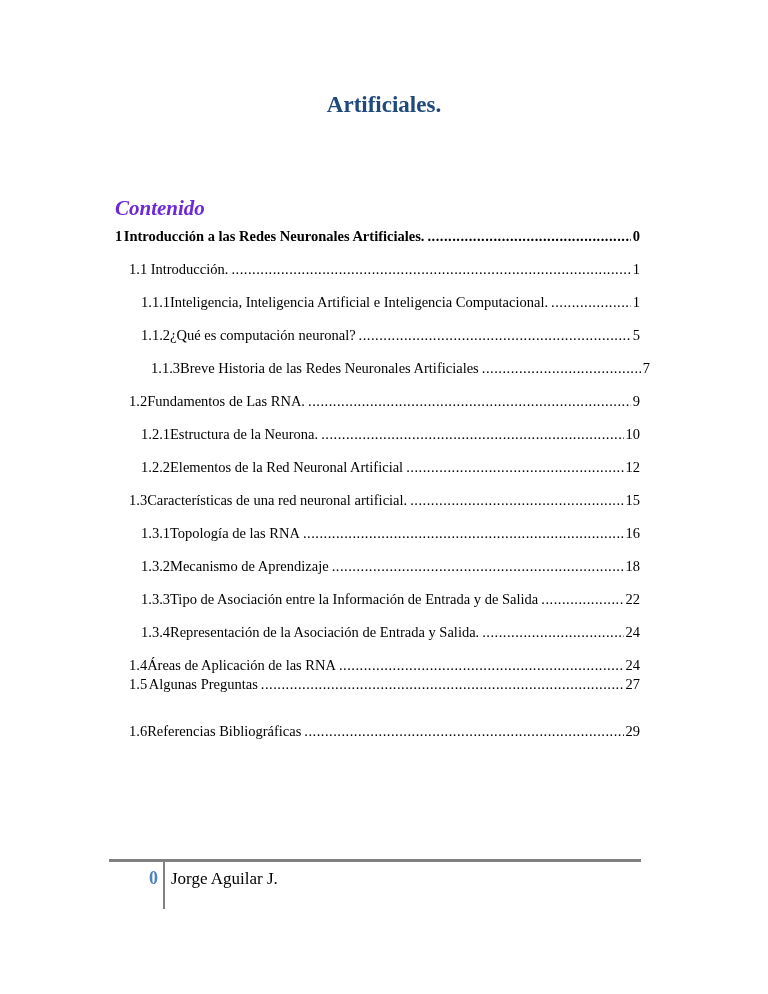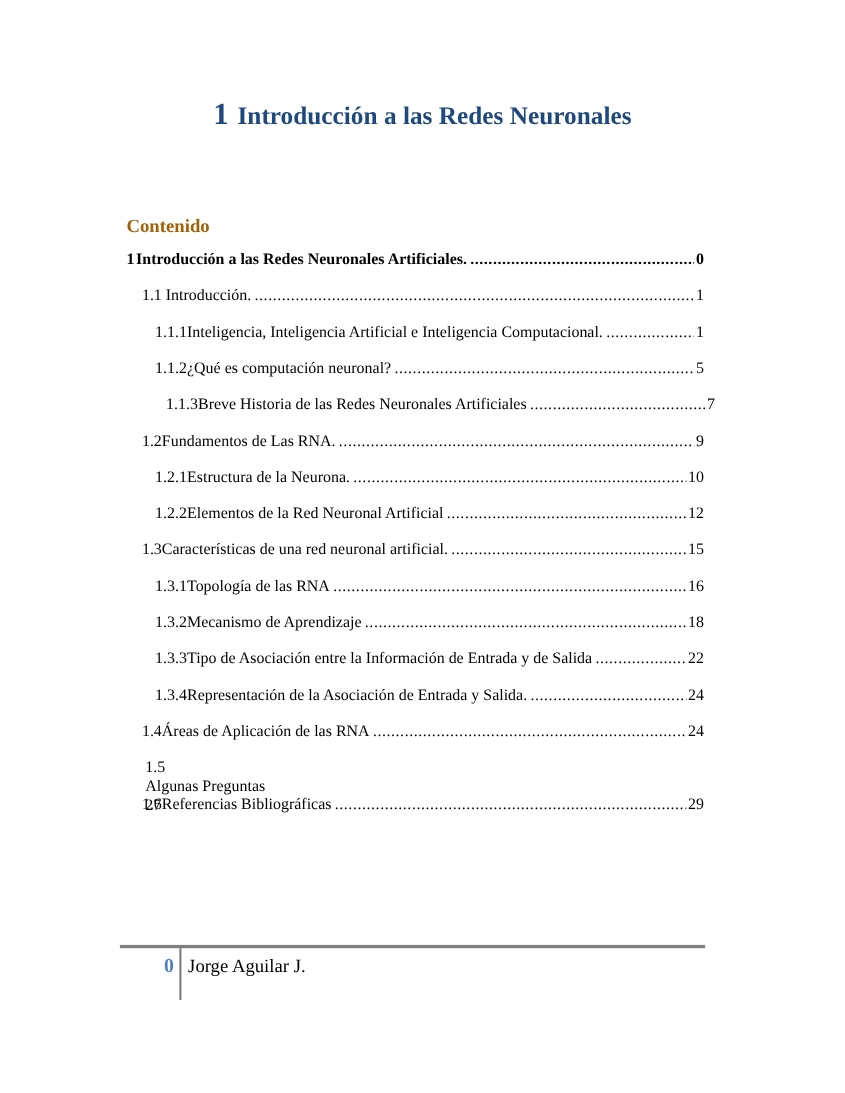--- a/index.html
+++ b/index.html
@@ -1,42 +1,42 @@
 <!DOCTYPE html>
 <html><head>
 <meta charset="utf-8">
 <style>
   html, body { margin: 0; padding: 0; background: #ffffff; }
   body { width: 768px; height: 994px; position: relative; overflow: hidden;
          font-family: "Liberation Serif", "DejaVu Serif", serif; color: #000; }
   .title { position: absolute; left: 0; width: 768px; top: 90px; text-align: center;
            color: #1f497d; font-weight: bold; font-size: 23px; line-height: 29px; }
   .title .num { font-size: 28px; margin-right: 8px; }
-  .toc-heading { position: absolute; left: 115px; top: 196px; color: #a16207;
-                 font-weight: bold; font-size: 17px; }
+  .toc-heading { position: absolute; left: 115px; top: 196px; color: #6d28d9;
+                 font-weight: bold; font-size: 21px; font-style: italic; }
   .toc { position: absolute; left: 0; top: 0; width: 768px; }
   .toc-row { position: absolute; display: flex; align-items: baseline; font-size: 14.5px;
              height: 20px; white-space: nowrap; }
   .toc-row .num { display: inline-block; }
   .toc-row .label { flex: 0 0 auto; }
   .toc-row .dots { flex: 1 1 auto; overflow: hidden; margin: 0 2px 0 3px; letter-spacing: 0.5px; }
   .toc-row .dots::after { content: "................................................................................................................................................................................................"; }
   .toc-row .page { flex: 0 0 auto; }
   .lvl1 { font-weight: bold; }
   .footer-line { position: absolute; left: 109px; top: 859px; width: 532px; height: 3px; background: #808080; }
   .footer-vbar { position: absolute; left: 163px; top: 862px; width: 2px; height: 47px; background: #808080; }
   .footer-page { position: absolute; left: 140px; top: 868px; width: 18px; text-align: right;
                  color: #4f81bd; font-weight: bold; font-size: 18px; }
   .footer-author { position: absolute; left: 171px; top: 869px; font-size: 17px; }
 </style>
 </head>
 <body>
 
 <div class="title">
-  <div><span class="num">1</span><span>Introducción a las Redes Neuronales</span></div>
+  <div>Artificiales.</div>
 </div>
 
 <div class="toc-heading">Contenido</div>
 
 <div class="toc">
 
   <div class="toc-row lvl1" style="left:115px; top:228px; width:525px;">
     <span class="num" style="width:34px;">1</span>
     <span class="label">Introducción a las Redes Neuronales Artificiales.</span>
     <span class="dots"></span>
@@ -113,21 +113,21 @@
     <span class="label">Representación de la Asociación de Entrada y Salida.</span>
     <span class="dots"></span>
     <span class="page">24</span>
   </div>
   <div class="toc-row" style="left:129px; top:657px; width:511px;">
     <span class="num" style="width:43px;">1.4</span>
     <span class="label">Áreas de Aplicación de las RNA</span>
     <span class="dots"></span>
     <span class="page">24</span>
   </div>
-  <div class="toc-row" style="left:129px; top:690px; width:511px;flex-direction:column;">
+  <div class="toc-row" style="left:129px; top:676px; width:511px;">
     <span class="num" style="width:43px;">1.5</span>
     <span class="label">Algunas Preguntas</span>
     <span class="dots"></span>
     <span class="page">27</span>
   </div>
   <div class="toc-row" style="left:129px; top:723px; width:511px;">
     <span class="num" style="width:43px;">1.6</span>
     <span class="label">Referencias Bibliográficas</span>
     <span class="dots"></span>
     <span class="page">29</span>

